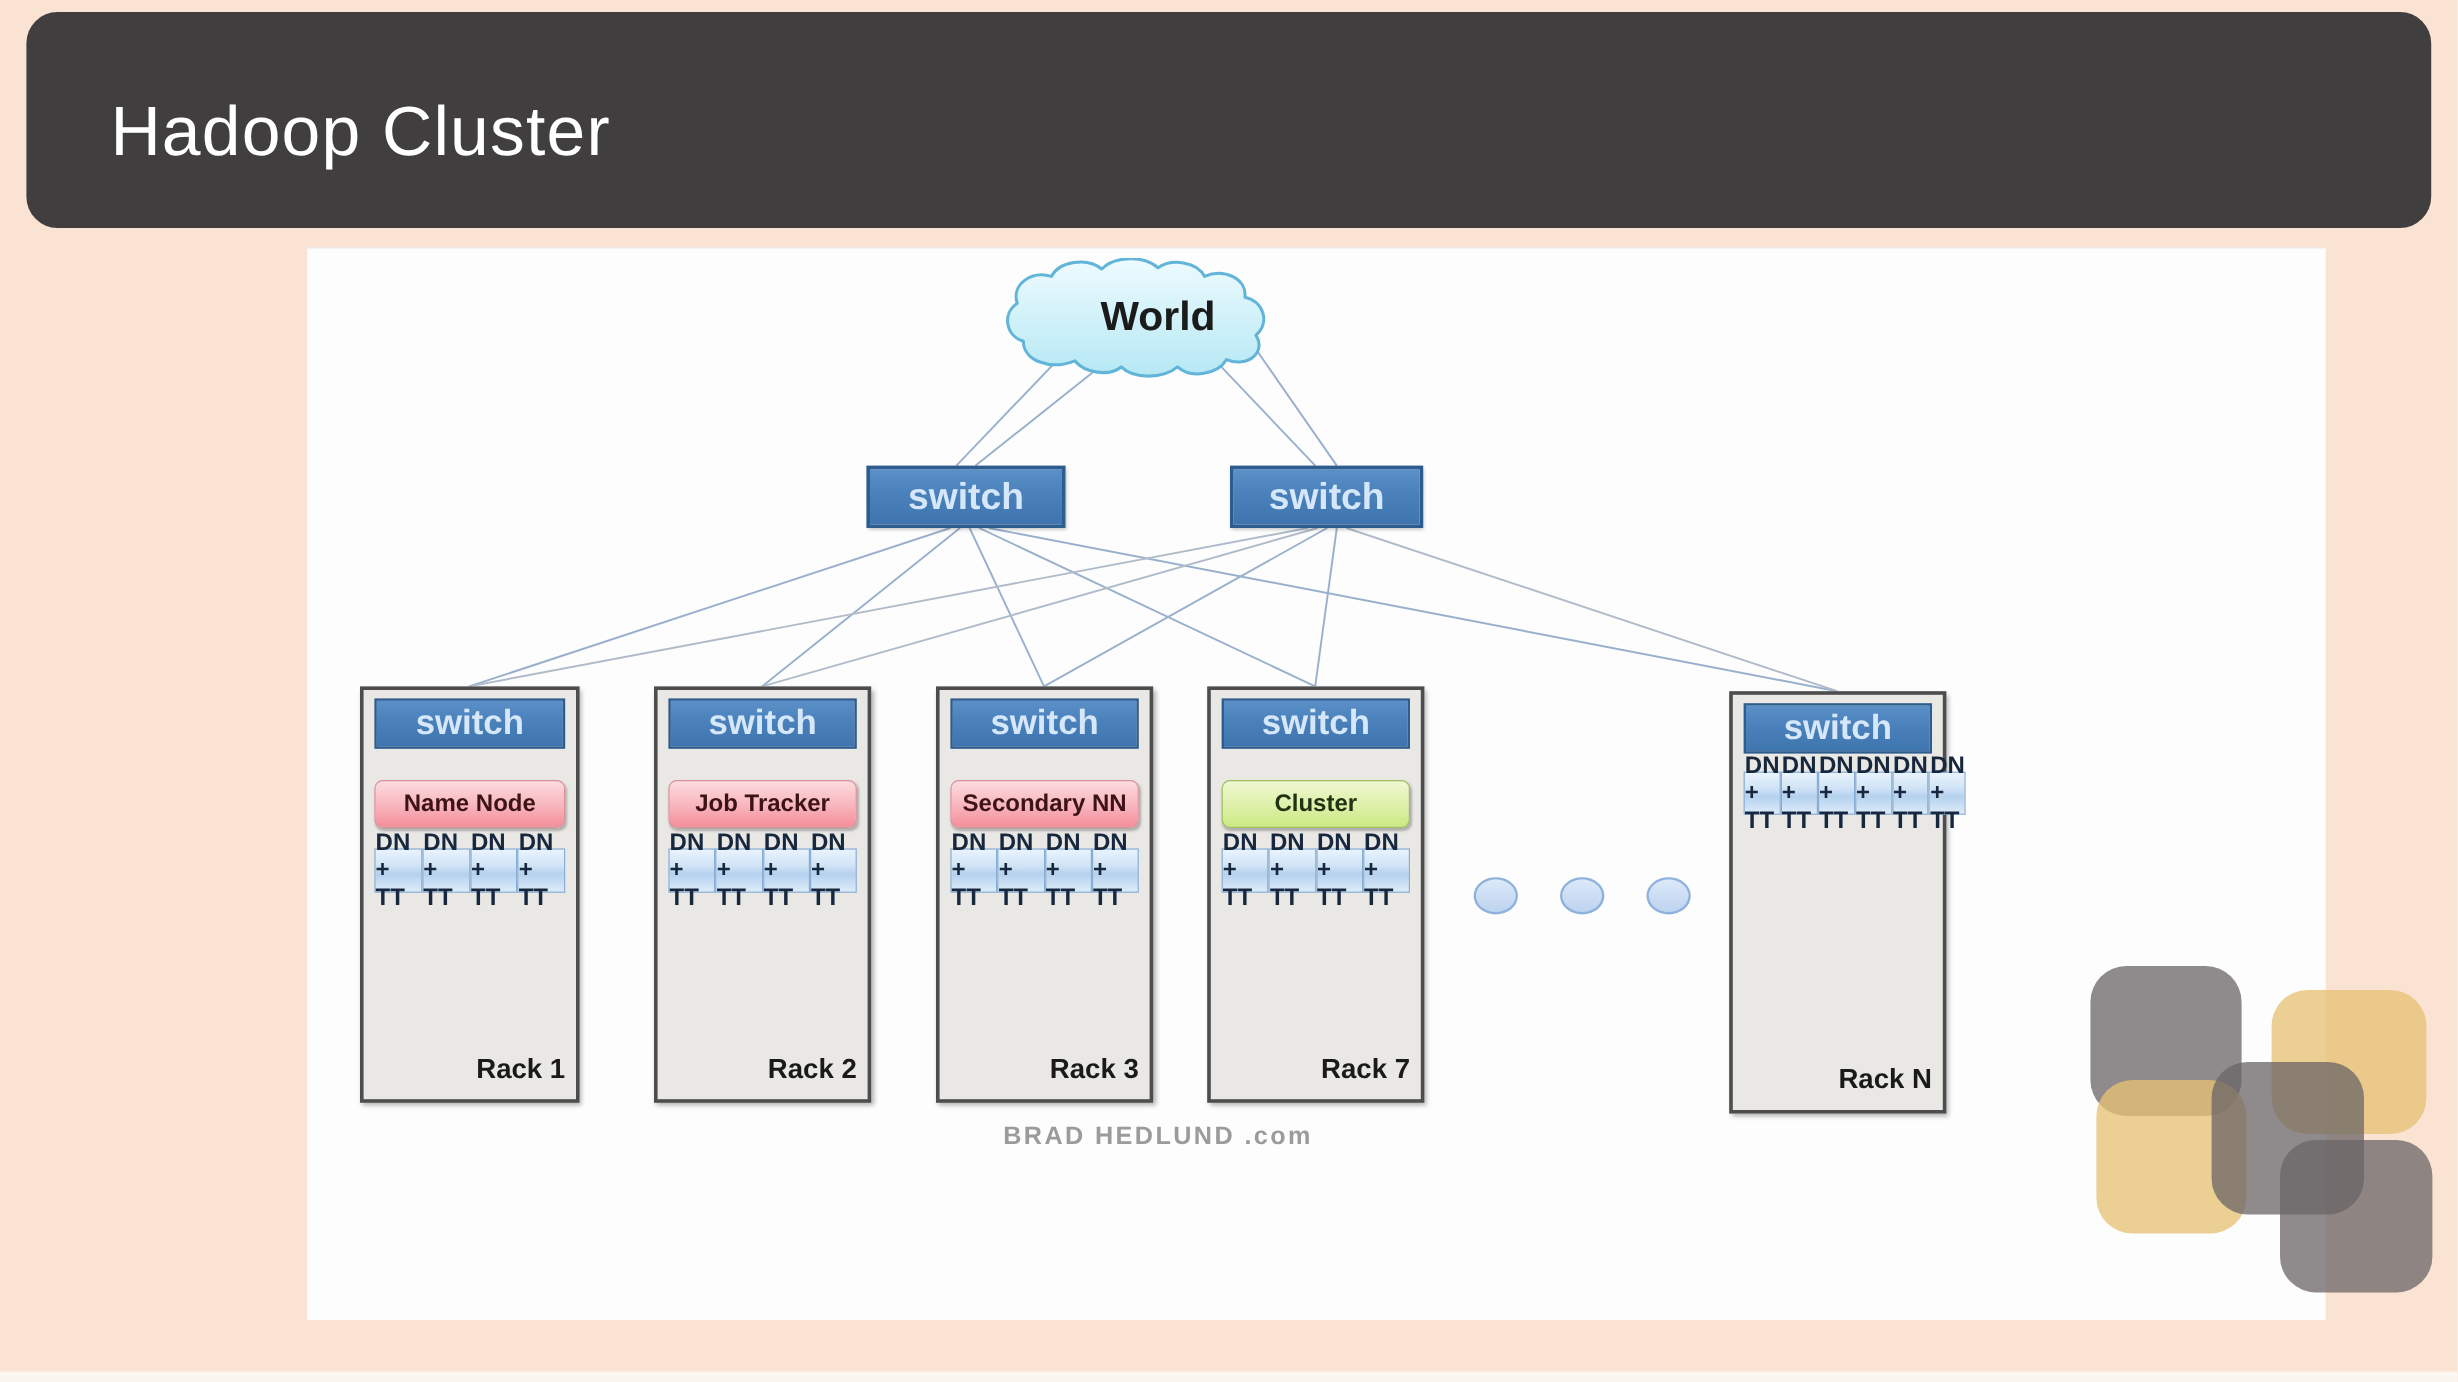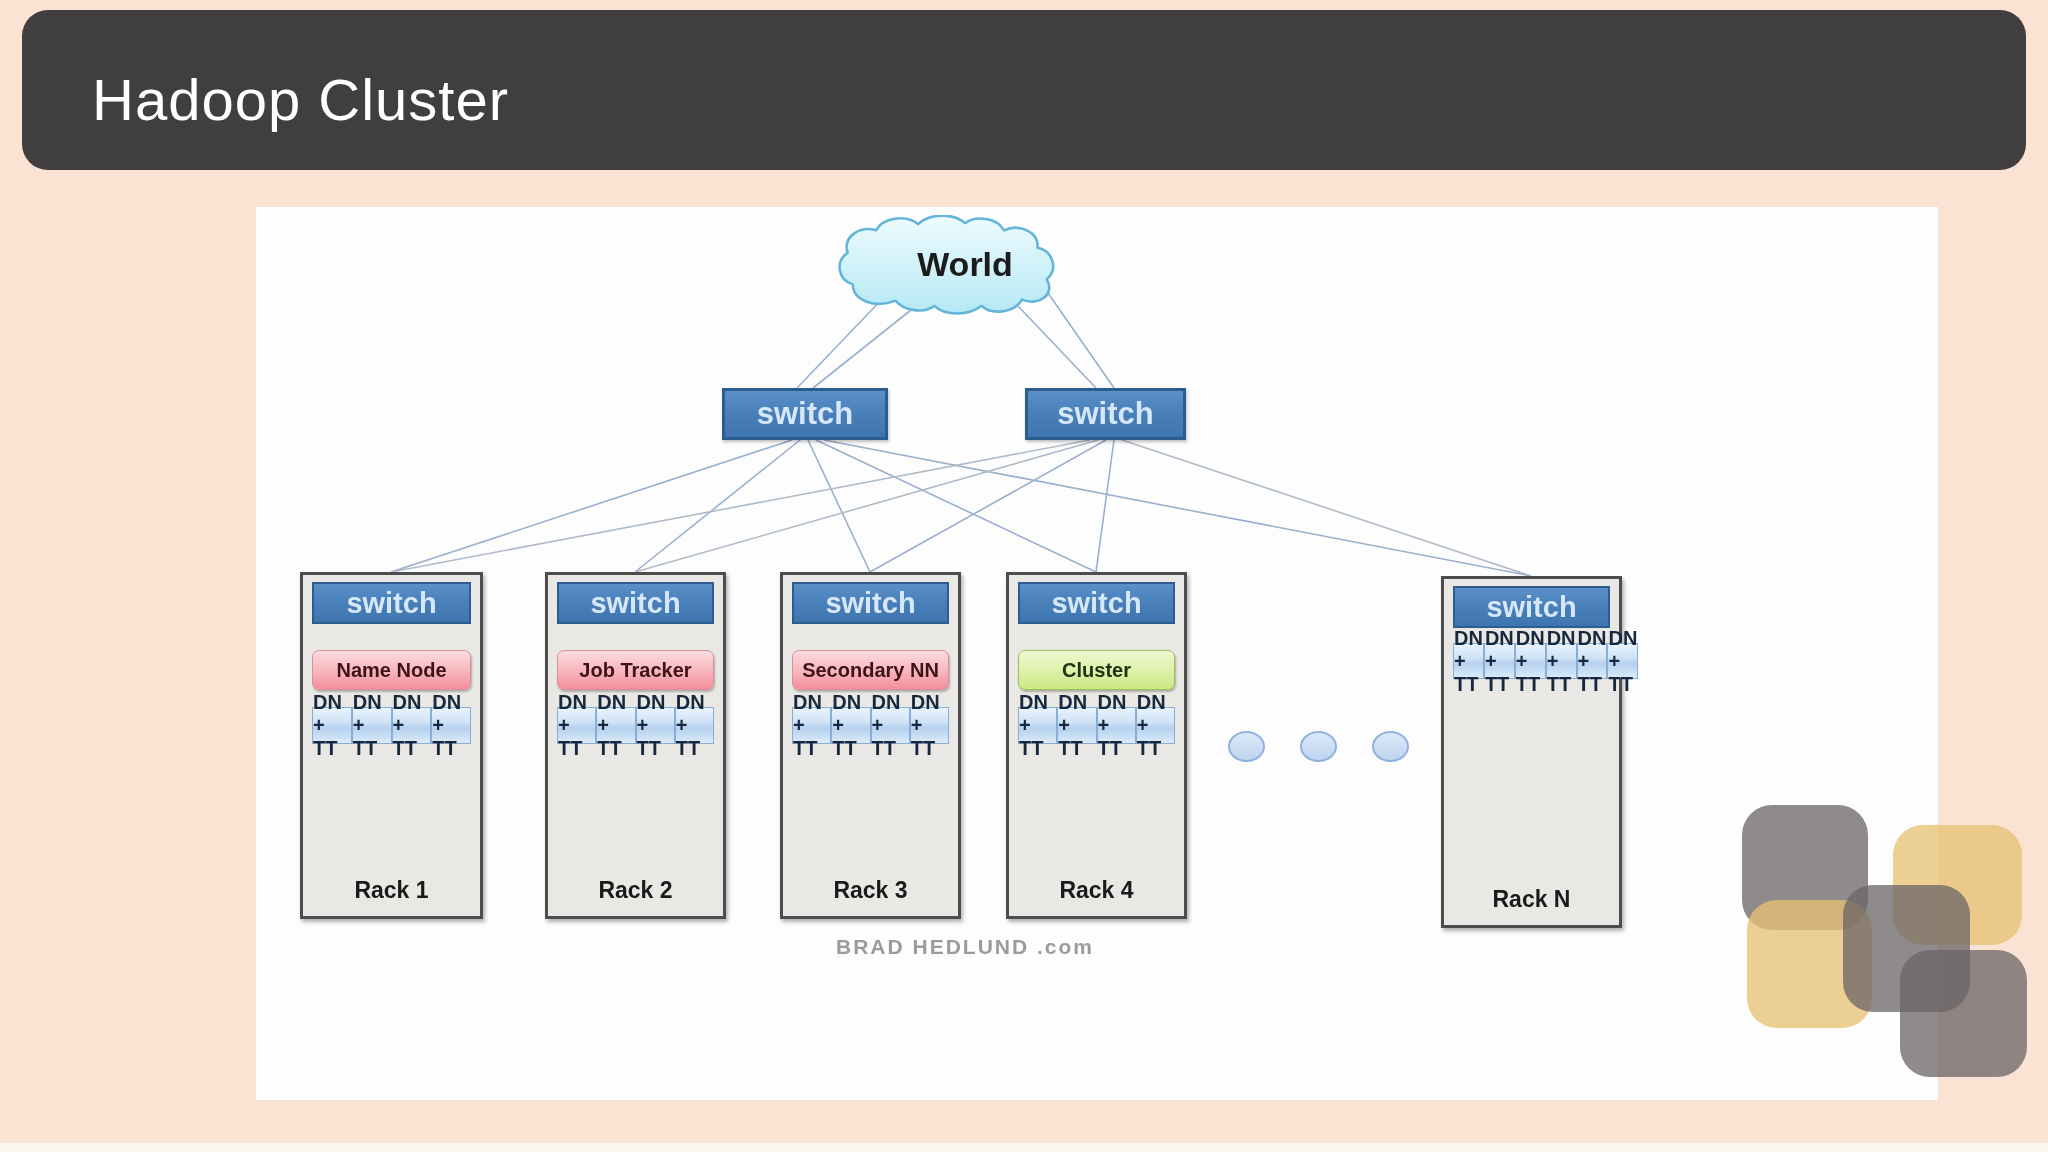--- a/index.html
+++ b/index.html
@@ -1,21 +1,21 @@
 <!DOCTYPE html>
 <html><head>
 <meta charset="utf-8">
 <style>
   * { margin:0; padding:0; box-sizing:border-box; }
   html,body { width:2048px; height:1152px; overflow:hidden; }
   body { background:#fbe3d4; font-family:"Liberation Sans", sans-serif; position:relative; }
 
   
   .header {
-    position:absolute; left:22px; top:10px; width:2004px; height:160px;
+    position:absolute; left:22px; top:10px; width:2004px; height:180px;
     background:#413e3f; border-radius:26px;
     display:flex; align-items:center;
   }
   .header .title {
     color:#ffffff; font-size:58px; font-weight:300; letter-spacing:1px;
     padding-left:70px; padding-top:18px;
   }
 
   
   .panel {
@@ -77,21 +77,21 @@
   .dn-box {
     height:37px; margin-top:-1px;
     background:linear-gradient(180deg,#e9f3fd 0%,#cfe3f6 40%,#b5d1ee 58%,#dcebfa 100%);
     border:1px solid #88aed6;
     display:flex; align-items:center; justify-content:center;
     font-size:20px; font-weight:700; color:#17273d;
   }
   .rack-n .dn-box { height:36px; }
 
   .rack-name {
-    margin-top:auto; text-align:center; font-size:23px; font-weight:700;
+    margin-top:auto; text-align:right; font-size:23px; font-weight:700;
     color:#1a1a1a; padding-bottom:4px; flex:none;
   }
 
   
   .dots { position:absolute; left:972px; top:524px; display:flex; gap:35px; }
   .dot {
     width:37px; height:31px; border-radius:50%;
     background:linear-gradient(180deg,#dce9f8 0%,#bdd3ef 100%);
     border:2px solid #8fb2dd;
   }
@@ -209,21 +209,21 @@
 
   <div class="rack rack-4">
     <div class="switch-box rack-switch">switch</div>
     <div class="special-node node-green">Cluster</div>
     <div class="dn-stack">
         <div class="dn-box">DN + TT</div>
         <div class="dn-box">DN + TT</div>
         <div class="dn-box">DN + TT</div>
         <div class="dn-box">DN + TT</div>
       </div>
-    <div class="rack-name">Rack 4</div>
+    <div class="rack-name">Rack 7</div>
   </div>
 
   <div class="rack rack-n">
     <div class="switch-box rack-switch">switch</div>
     <div class="dn-stack">
         <div class="dn-box">DN + TT</div>
         <div class="dn-box">DN + TT</div>
         <div class="dn-box">DN + TT</div>
         <div class="dn-box">DN + TT</div>
         <div class="dn-box">DN + TT</div>

